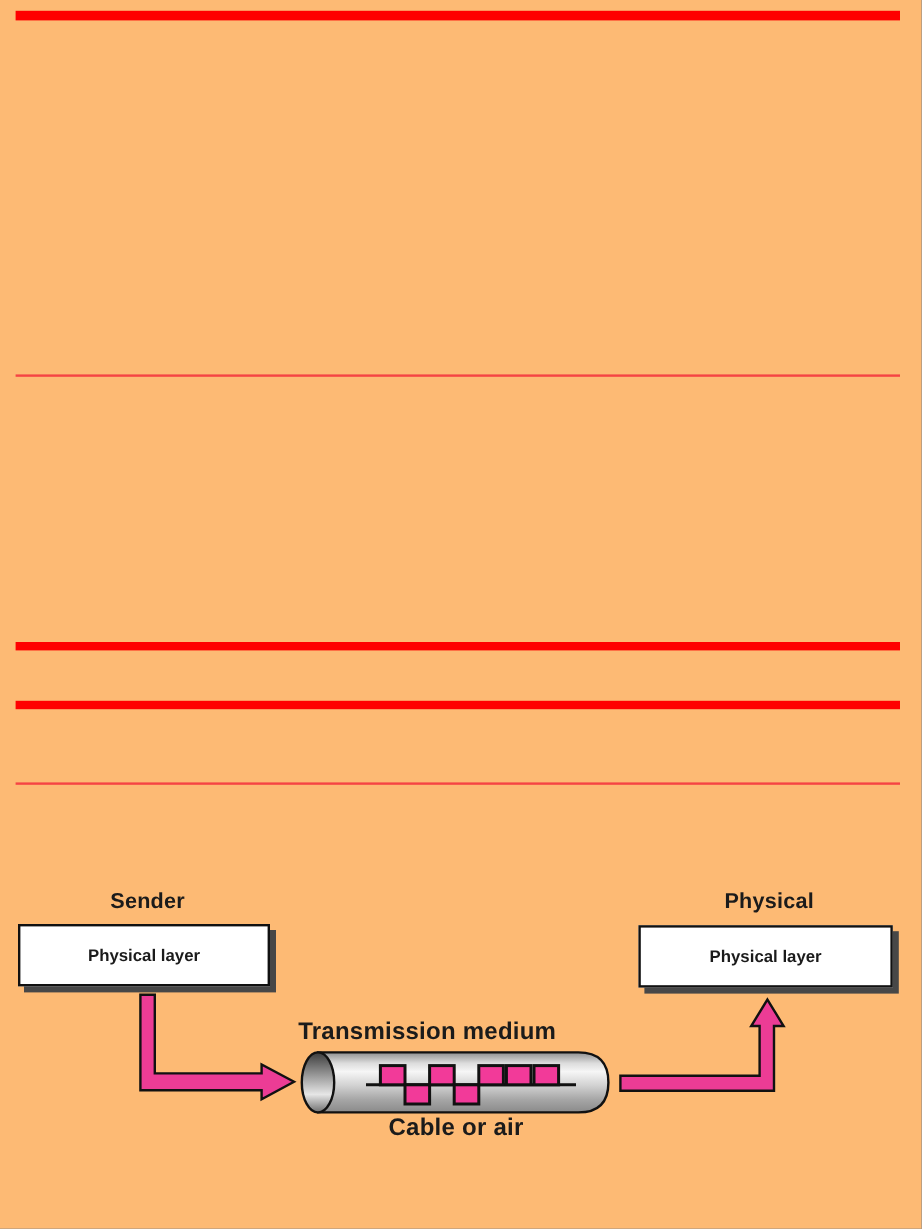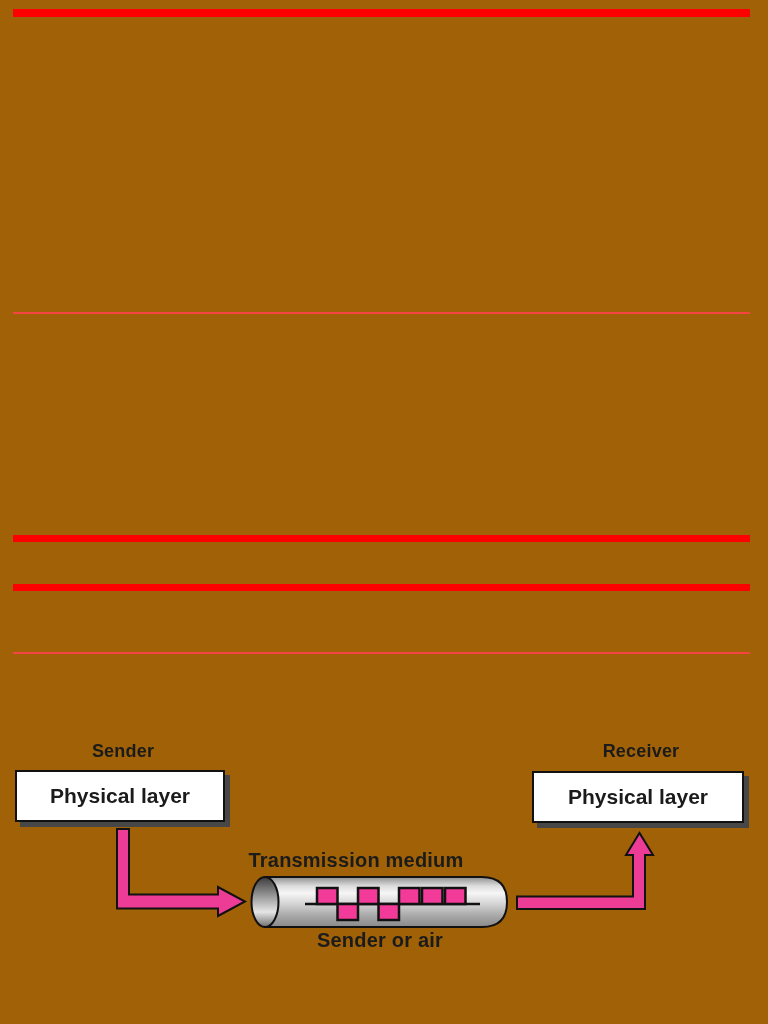--- a/index.html
+++ b/index.html
@@ -1,19 +1,19 @@
 <!DOCTYPE html>
 <html><head>
 <meta charset="utf-8">
 <style>
   html,body{margin:0;padding:0;background:#888;}
   #page{
     position:relative;
     width:768px;height:1024px;
-    background:#a16207;
+    background:#fdba74;
     margin:0 auto;
     overflow:hidden;
     font-family:"Liberation Sans", sans-serif;
   }
   .rule{position:absolute;left:13px;width:737px;}
   .rule-thick{height:7px;}
   .rule-thin{height:2px;}
   #rule-top{top:9px;height:8px;}
   #rule-thin-1{top:312px;}
   #rule-mid-1{top:535px;}
@@ -34,21 +34,21 @@
   #medium-label{font-size:20px;top:849px;left:356px;}
   #cable-label{font-size:20px;top:929px;left:380px;}
 
   .layer-box{
     position:absolute;
     height:48px;
     background:#ffffff;
     border:2px solid #111;
     box-shadow:5px 5px 0 0 #474747;
     display:flex;align-items:center;justify-content:center;
-    font-size:21px;font-weight:600;color:#1b1b1b;
+    font-size:14px;font-weight:600;color:#1b1b1b;
   }
   #sender-box{left:15px;top:770px;width:206px;}
   #receiver-box{left:532px;top:771px;width:208px;}
 
   #diagram-svg{
     position:absolute;left:0;top:0;width:768px;height:1024px;
   }
 </style>
 </head>
 <body>
@@ -94,26 +94,26 @@
           <rect x="337.5" y="904" width="20.5" height="16" fill="#f23a99" stroke="#111111" stroke-width="2.5"></rect>
           <rect x="358" y="888" width="20.5" height="16" fill="#f23a99" stroke="#111111" stroke-width="2.5"></rect>
           <rect x="378.5" y="904" width="20.5" height="16" fill="#f23a99" stroke="#111111" stroke-width="2.5"></rect>
           <rect x="399" y="888" width="20.5" height="16" fill="#f23a99" stroke="#111111" stroke-width="2.5"></rect>
           <rect x="422" y="888" width="20.5" height="16" fill="#f23a99" stroke="#111111" stroke-width="2.5"></rect>
           <rect x="445" y="888" width="20.5" height="16" fill="#f23a99" stroke="#111111" stroke-width="2.5"></rect>
         </g>
     </svg>
 
     <div id="sender-label" class="diagram-label">Sender</div>
-    <div id="receiver-label" class="diagram-label">Receiver</div>
+    <div id="receiver-label" class="diagram-label">Physical</div>
 
     <div id="sender-box" class="layer-box">
       <span>Physical layer</span>
     </div>
     <div id="receiver-box" class="layer-box">
       <span>Physical layer</span>
     </div>
 
     <div id="medium-label" class="diagram-label">Transmission medium</div>
-    <div id="cable-label" class="diagram-label">Sender or air</div>
+    <div id="cable-label" class="diagram-label">Cable or air</div>
   </div>
 
 </div>
 
 </body></html>

